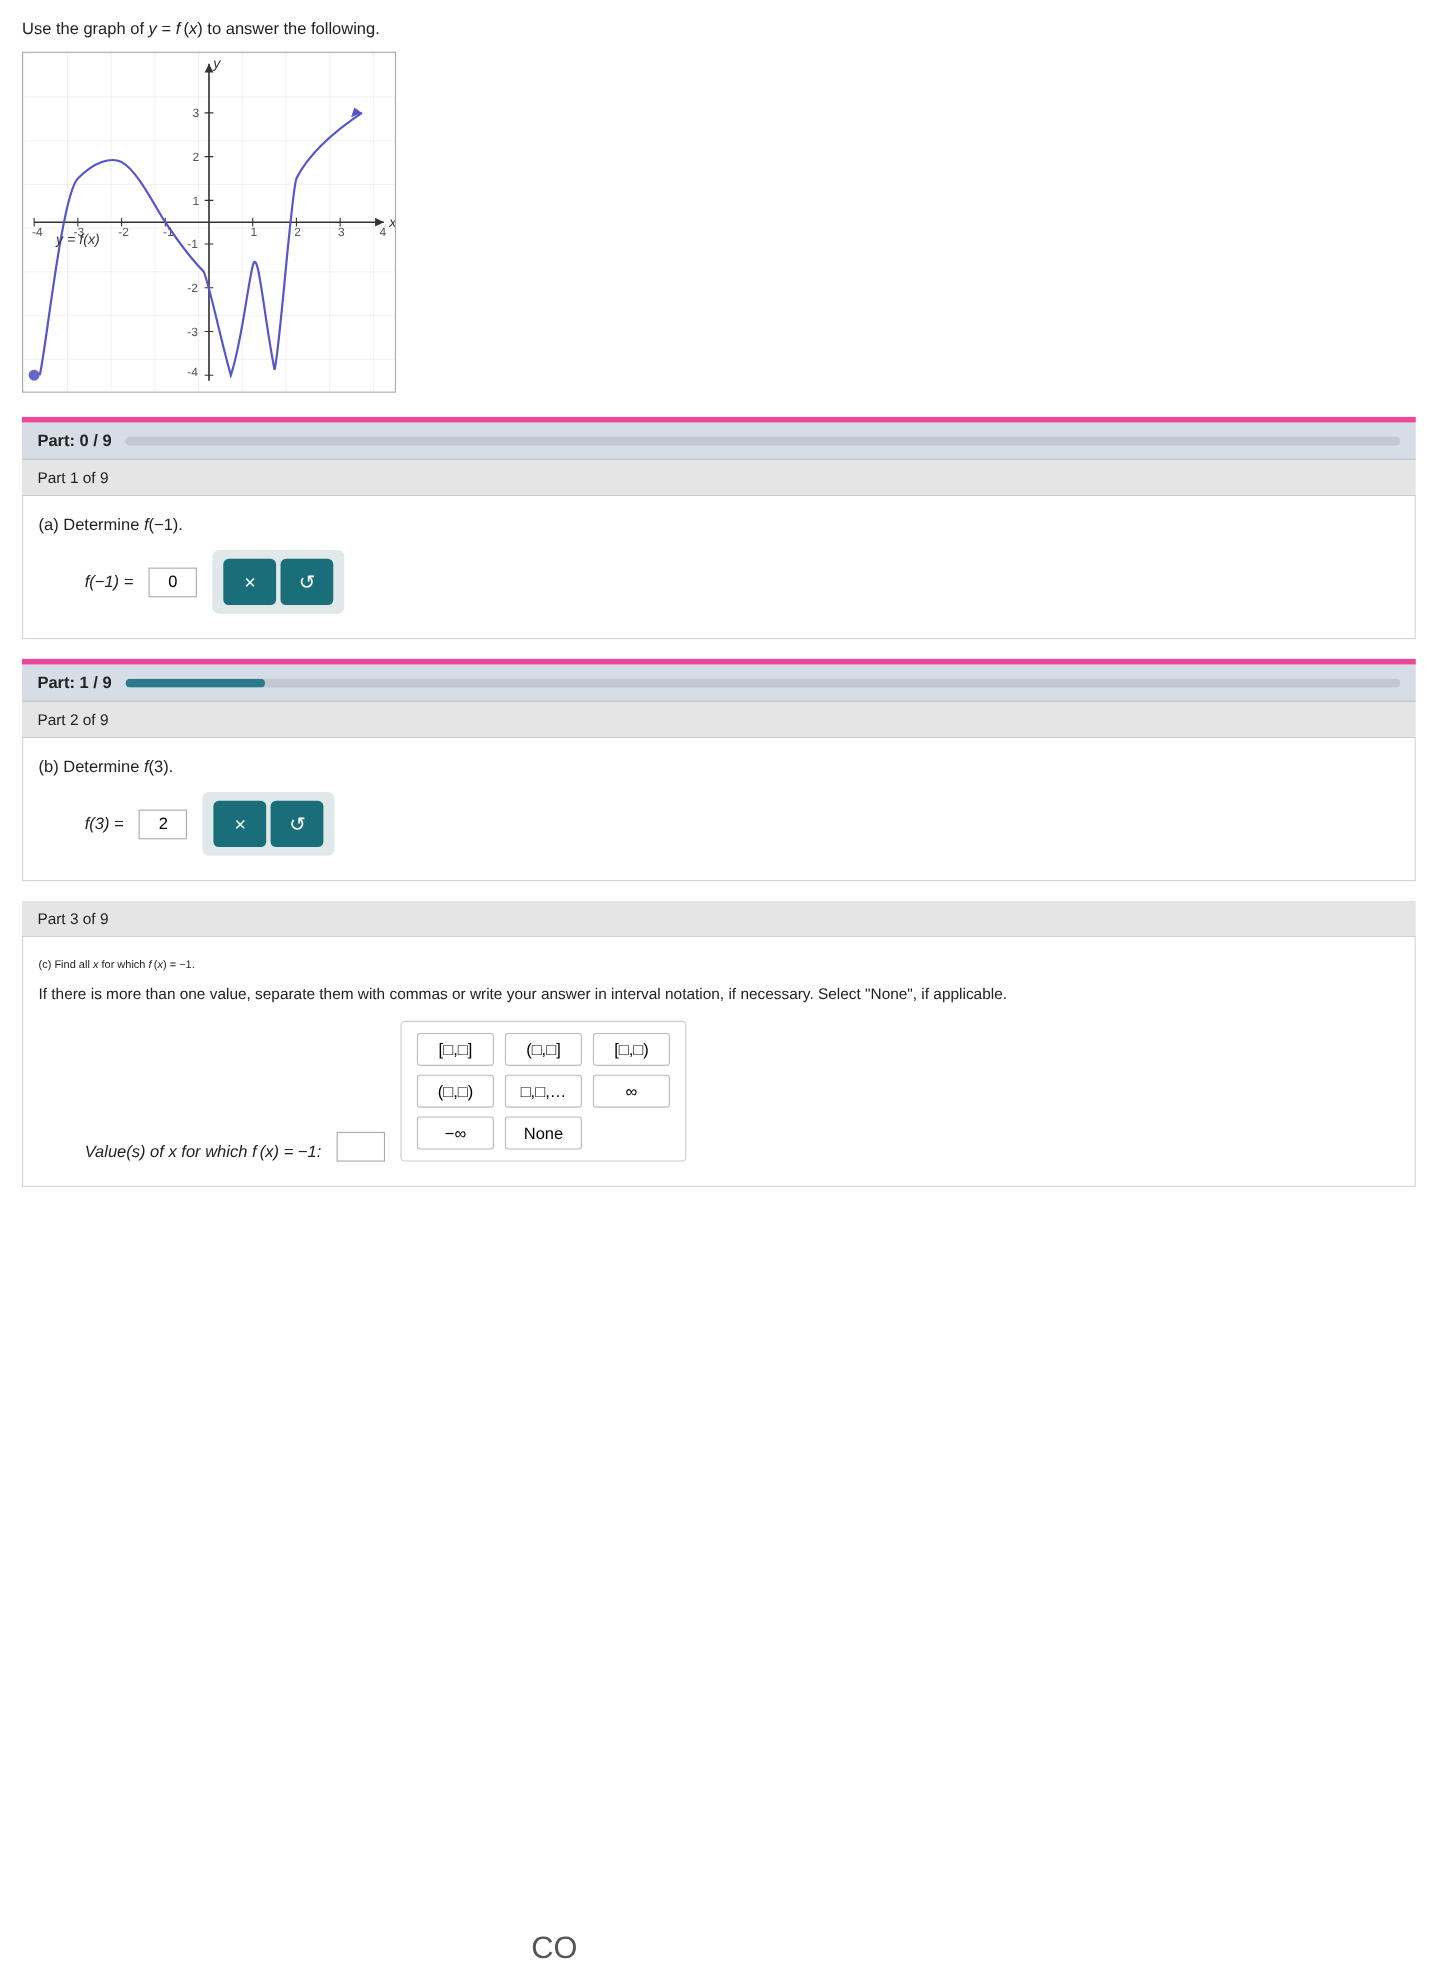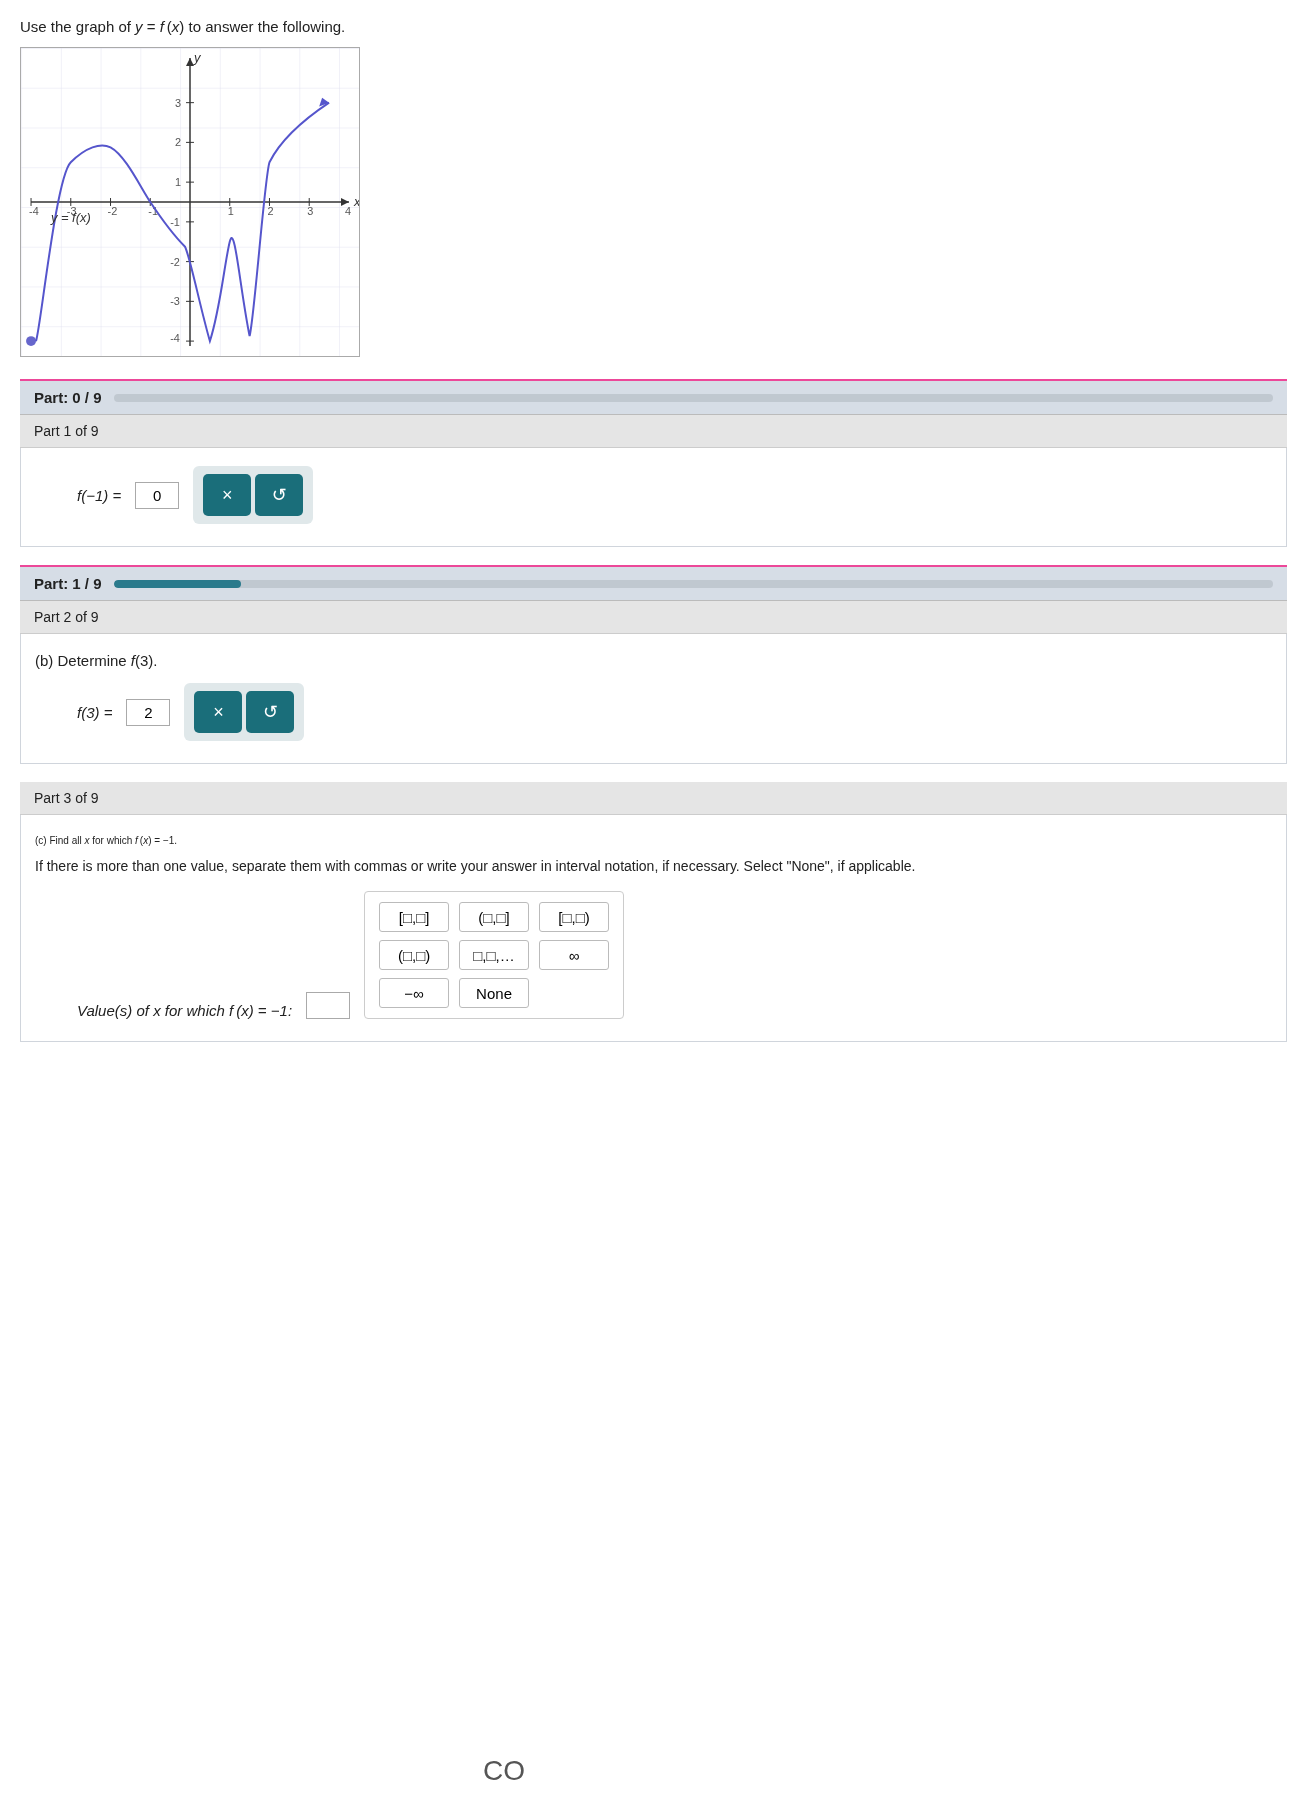--- a/index.html
+++ b/index.html
@@ -29,21 +29,21 @@
     }
     
     .part-header {
       background: #d6dde6;
       padding: 8px 14px;
       font-size: 15px;
       font-weight: bold;
       display: flex;
       align-items: center;
       gap: 12px;
-      border-top: 2px solid #ec4899;
+      border-top: 5px solid #ec4899;
       border-bottom: 1px solid #bbb;
     }
     .progress-bar-container {
       flex: 1;
       height: 8px;
       background: #c0c8d0;
       border-radius: 4px;
       overflow: hidden;
     }
     .progress-bar-fill {
@@ -243,20 +243,23 @@
   <div class="part-header">
     <span>Part: 0 / 9</span>
     <div class="progress-bar-container">
       <div class="progress-bar-fill" style="width: 0%"></div>
     </div>
   </div>
   <div class="subpart-header">
     <span>Part 1 of 9</span>
   </div>
   <div class="part-content">
+    <div class="part-question">
+      (a) Determine <i>f</i>(−1).
+    </div>
     <div class="answer-row">
       <span class="answer-label">
         <i>f</i>(−1) =
       </span>
       <input type="text" class="answer-box" value="0" style="width: 44px;">
       <div class="btn-group">
         <button class="btn-icon">×</button>
         <button class="btn-icon">↺</button>
       </div>
     </div>

